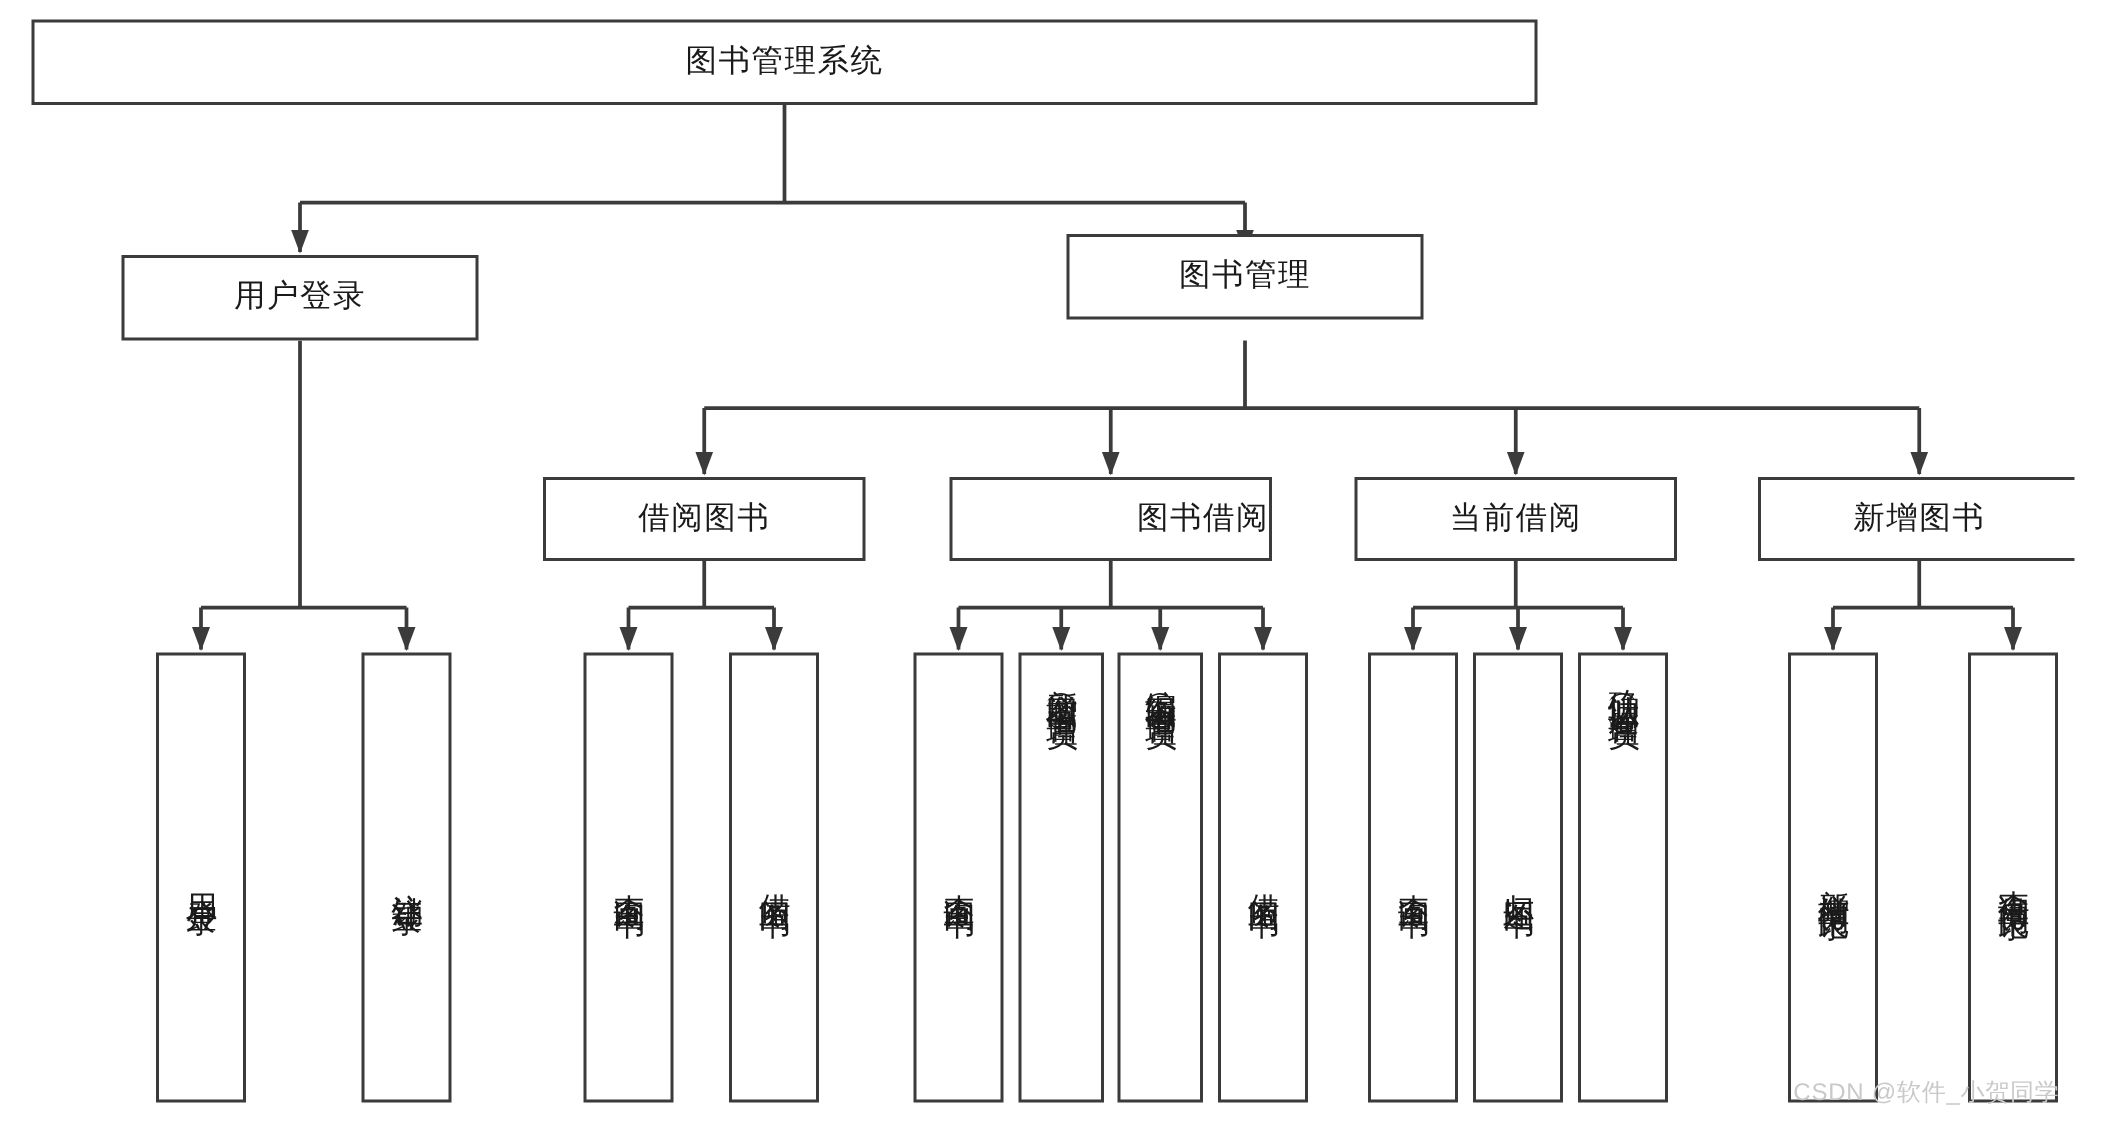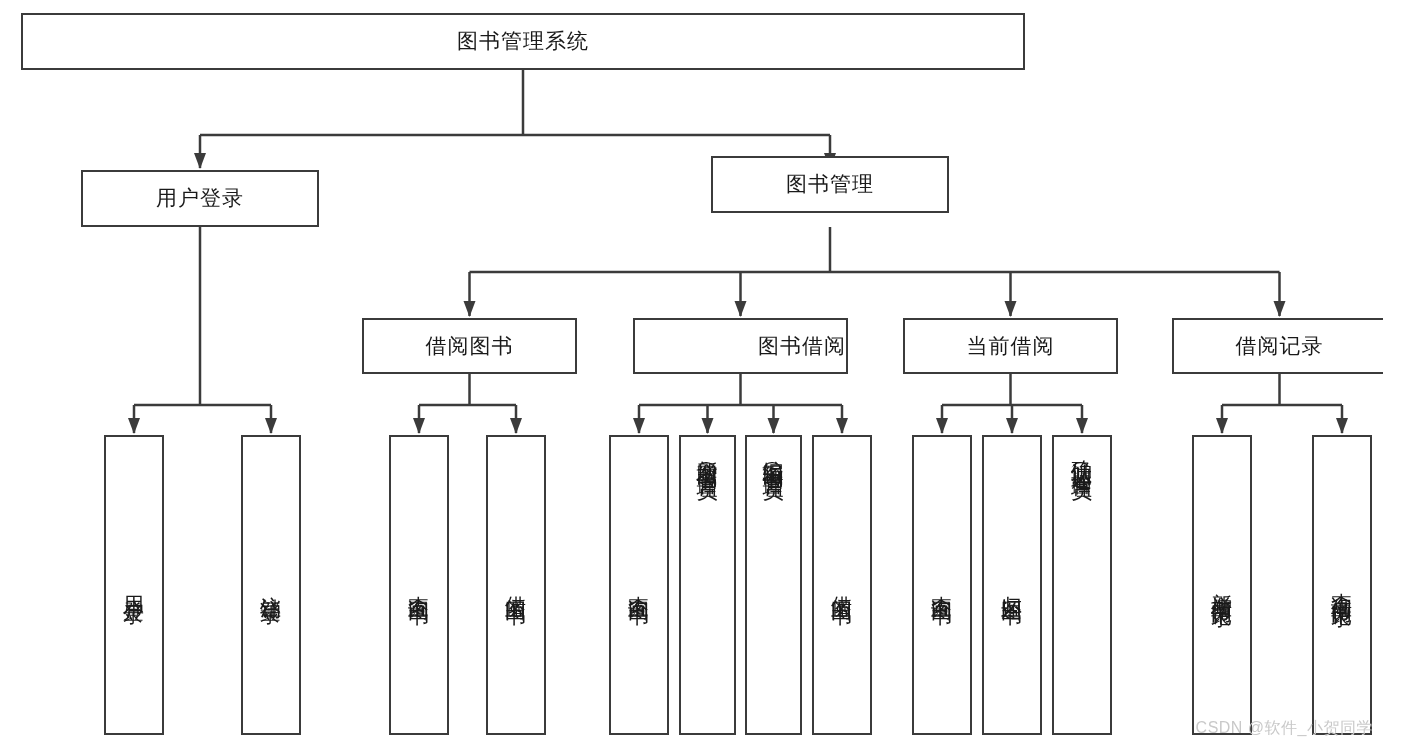--- a/index.html
+++ b/index.html
@@ -82,21 +82,21 @@
   <div class="node h" style="left:362px;top:318px;width:215px;height:56px;">
     <span class="lbl">借阅图书</span>
   </div>
   <div class="node h" style="left:633px;top:318px;width:215px;height:56px;justify-content:flex-end;">
     <span class="lbl">图书借阅</span>
   </div>
   <div class="node h" style="left:903px;top:318px;width:215px;height:56px;">
     <span class="lbl">当前借阅</span>
   </div>
   <div class="node h" style="left:1172px;top:318px;width:215px;height:56px;">
-    <span class="lbl">借阅记录</span>
+    <span class="lbl">新增图书</span>
   </div>
 
   <div class="node v mid" style="left:104px;top:435px;width:60px;height:300px;">
     <span class="lbl">用户登录</span>
   </div>
   <div class="node v mid" style="left:241px;top:435px;width:60px;height:300px;">
     <span class="lbl">注销登录</span>
   </div>
   <div class="node v mid" style="left:389px;top:435px;width:60px;height:300px;">
     <span class="lbl">查询图书</span>

